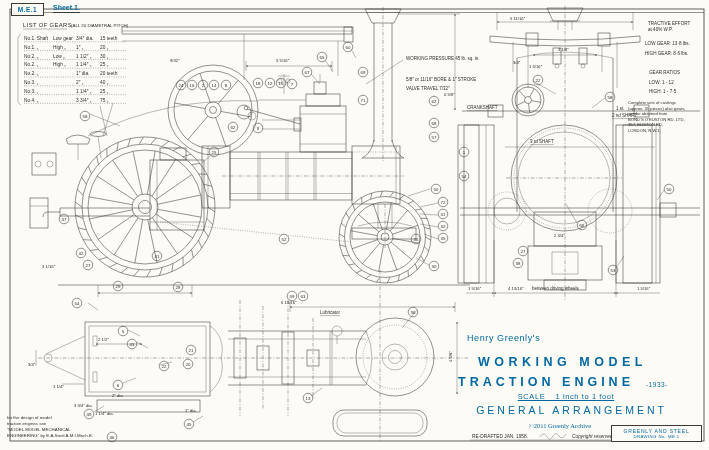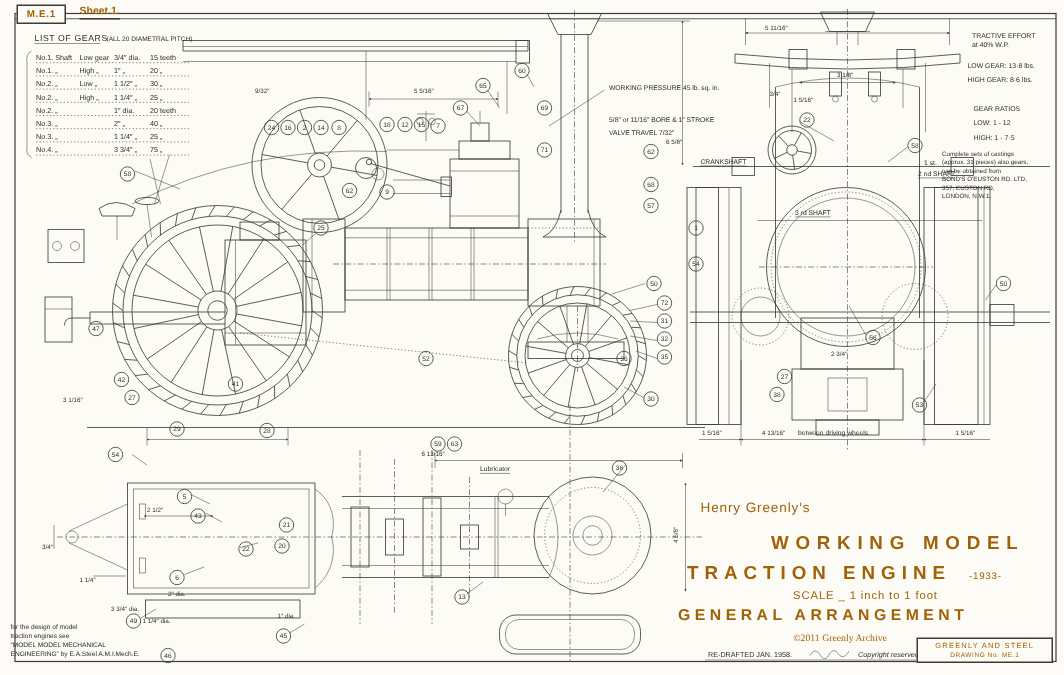--- a/index.html
+++ b/index.html
@@ -1,34 +1,34 @@
 <!DOCTYPE html>
 <html><head>
 <meta charset="utf-8">
 <style>
   html,body{margin:0;padding:0;background:#ffffff;}
   .stage{position:relative;width:709px;height:450px;background:#fcfbf5;overflow:hidden;
-         font-family:"Liberation Sans",sans-serif;color:#a16207;}
+         font-family:"Liberation Sans",sans-serif;color:#0369a1;}
   svg{position:absolute;left:0;top:0;}
   svg line,svg path,svg rect,svg circle,svg ellipse{stroke:#3c3b37;fill:none;stroke-width:.55;}
   svg .thin{stroke-width:.35;}
   svg .med{stroke-width:.8;}
   svg .dash{stroke-dasharray:4 1.6 1 1.6;stroke-width:.4;}
   svg .dot{stroke-dasharray:.9 1.4;stroke-width:.4;}
   svg text{stroke:none;fill:#2f2e29;font-family:"Liberation Sans",sans-serif;}
   .abs{position:absolute;}
   .me1box{left:11px;top:3px;width:31px;height:11px;border:1px solid #3c3b37;background:#fcfbf5;
           font-size:6.5px;font-weight:bold;text-align:center;line-height:11px;letter-spacing:.5px;}
   .sheetlbl{left:53px;top:4px;font-size:7px;font-weight:bold;border-bottom:.7px solid #3c3b37;padding-bottom:1px;}
   .tb-author{left:467px;top:333px;font-size:9px;letter-spacing:.6px;}
-  .tb-1{left:470px;top:355px;width:185px;text-align:center;font-size:12.5px;letter-spacing:4.5px;font-weight:bold;margin-left:36px;}
+  .tb-1{left:470px;top:355px;width:185px;text-align:center;font-size:12.5px;letter-spacing:4.5px;font-weight:bold;}
   .tb-2{left:458px;top:375px;width:200px;font-size:12.5px;letter-spacing:4px;font-weight:bold;}
   .tb-year{left:646px;top:381px;font-size:6.5px;letter-spacing:.5px;}
-  .tb-scale{left:487px;top:392px;width:180px;text-align:center;font-size:7.5px;letter-spacing:.6px;}
-  .tb-3{left:452px;top:404px;width:215px;text-align:left;font-size:10.5px;letter-spacing:3px;font-weight:bold;}
+  .tb-scale{left:476px;top:392px;width:180px;text-align:center;font-size:7.5px;letter-spacing:.6px;text-decoration:underline;}
+  .tb-3{left:452px;top:404px;width:215px;text-align:right;font-size:10.5px;letter-spacing:3px;font-weight:normal;}
   .tb-copy{left:495px;top:422px;width:130px;text-align:center;font-size:6.5px;
            font-family:"Liberation Serif",serif;}
   .makerbox{left:611px;top:425px;width:89px;height:15px;border:1px solid #3c3b37;background:#fcfbf5;
             text-align:center;}
   .makerbox .m1{font-size:5px;letter-spacing:.8px;margin-top:1.5px;}
   .makerbox .m2{font-size:4.3px;letter-spacing:.4px;}
 </style>
 </head>
 <body>
 

